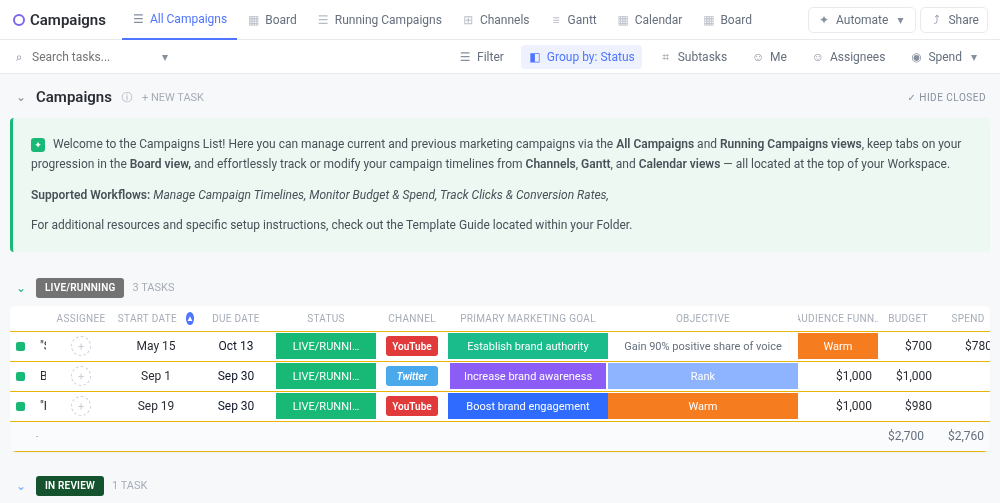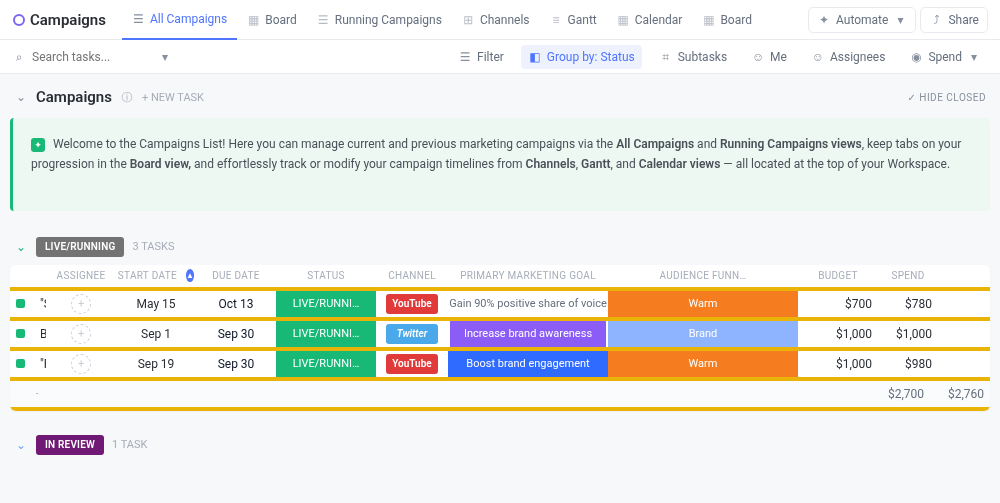--- a/index.html
+++ b/index.html
@@ -23,21 +23,21 @@
 .pagehead .pt{font-size:15px;font-weight:600}
 .muted{color:#a6adb8;font-size:11px}
 .hideclosed{margin-left:auto;color:#87909e;font-size:10px;letter-spacing:.5px}
 .banner{background:#edf8f3;border-left:3px solid #18b877;border-radius:4px;padding:16px 18px;margin:6px 0 18px;color:#495058;font-size:12px;line-height:1.7}
 .banner b{font-weight:600}
 .banner em{font-style:italic}
 .banner .sp{height:10px}
 .grouphead{display:flex;align-items:center;gap:8px;padding:8px 4px}
 .pill{display:inline-flex;align-items:center;height:20px;padding:0 9px;border-radius:3px;font-size:10px;font-weight:600;color:#fff;letter-spacing:.2px}
 .table{width:100%;background:#fff;border-radius:6px;overflow:hidden;box-shadow:0 1px 2px rgba(0,0,0,.04)}
-.row{display:grid;grid-template-columns:24px 1fr 70px 80px 80px 100px 72px 160px 190px 80px 60px 60px;align-items:center;height:30px;border-bottom:4px solid #eab308;font-size:12px}
+.row{display:grid;grid-template-columns:24px 1fr 70px 80px 80px 100px 72px 160px 190px 80px 60px 60px;align-items:center;height:30px;border-bottom:1px solid #eab308;font-size:12px}
 .row.head{height:26px;color:#a6adb8;font-size:10px;text-transform:uppercase;letter-spacing:.3px;background:#fff}
 .row.head .c{justify-content:center}
 .row.sum{background:#fafbfc;color:#656f7d}
 .c{padding:0 6px;display:flex;align-items:center;gap:6px;overflow:hidden;white-space:nowrap;text-overflow:ellipsis}
 .c.center{justify-content:center}
 .c.right{justify-content:flex-end}
 .sq{width:9px;height:9px;border-radius:2px;flex-shrink:0}
 .av{width:20px;height:20px;border-radius:50%;border:1px dashed #c8ccd4;display:flex;align-items:center;justify-content:center;color:#c8ccd4;font-size:11px}
 .red{color:#0f172a}
 .badge{display:inline-flex;align-items:center;justify-content:center;height:20px;padding:0 6px;border-radius:3px;font-size:10px;font-weight:600;color:#fff;min-width:52px;text-align:center}
@@ -137,59 +137,65 @@
     <span class="ic" style="color:#87909e">⌄</span>
     <span class="pt">Campaigns</span>
     <span class="ic muted">ⓘ</span>
     <span class="muted">+ NEW TASK</span>
     <span class="hideclosed">✓ <span>HIDE CLOSED</span></span>
   </div>
 
   <div class="banner">
     <div><span style="display:inline-block;width:14px;height:14px;background:#18b877;border-radius:3px;margin-right:8px;color:#fff;font-size:9px;text-align:center;line-height:14px">✦</span><span>Welcome to the Campaigns List! Here you can manage current and previous marketing campaigns via the </span><b>All Campaigns</b><span> and </span><b>Running Campaigns views</b><span>, keep tabs on your progression in the </span><b>Board view,</b><span> and effortlessly track or modify your campaign timelines from </span><b>Channels</b><span>, </span><b>Gantt</b><span>, and </span><b>Calendar views</b><span> — all located at the top of your Workspace.</span></div>
     <div class="sp"></div>
+    <div><b>Supported Workflows: </b><em>Manage Campaign Timelines, Monitor Budget &amp; Spend, Track Clicks &amp; Conversion Rates,</em></div>
     <div class="sp"></div>
+    <div>For additional resources and specific setup instructions, check out the Template Guide located within your Folder.</div>
   </div>
 
   <div id="groups">
       <div class="grouphead">
         <span class="ic" style="color:#18b877">⌄</span>
         <span class="pill" style="background:#737373">LIVE/RUNNING</span>
         <span class="muted">3 TASKS</span>
       </div>
       <div class="table">
         <div class="row head">
           <div class="c"></div>
           <div class="c"></div>
           <div class="c center">ASSIGNEE</div>
           <div class="c center">START DATE<span class="hdrsort">▲</span></div>
           <div class="c center">DUE DATE</div>
           <div class="c center">STATUS</div>
           <div class="c center">CHANNEL</div>
           <div class="c center">PRIMARY MARKETING GOAL</div>
+          <div class="c center">OBJECTIVE</div>
           <div class="c center">AUDIENCE FUNN…</div>
           <div class="c center">BUDGET</div>
           <div class="c center">SPEND</div>
         </div>
         <div class="row">
           <div class="c">
             <span class="sq" style="background:#18b877"></span>
           </div>
           <div class="c">"Simple and Powerful" campaign</div>
           <div class="c center">
             <span class="av">+</span>
           </div>
           <div class="c center">May 15</div>
           <div class="c center red">Oct 13</div>
           <div class="c" style="padding:0">
             <span class="tag" style="background:#18b877">LIVE/RUNNI…</span>
           </div>
           <div class="c center">
             <span class="badge" style="background:#e03a3a;">YouTube</span>
           </div>
+          <div class="c" style="padding:0">
+            <span class="tag" style="background:#1abc8c">Establish brand authority</span>
+          </div>
           <div class="c center" style="font-size:11px;color:#656f7d">Gain 90% positive share of voice</div>
           <div class="c" style="padding:0">
             <span class="tag" style="background:#f57c1f">Warm</span>
           </div>
           <div class="c right">$700</div>
           <div class="c right">$780</div>
         </div>
         <div class="row">
           <div class="c">
             <span class="sq" style="background:#18b877"></span>
@@ -203,21 +209,21 @@
           <div class="c" style="padding:0">
             <span class="tag" style="background:#18b877">LIVE/RUNNI…</span>
           </div>
           <div class="c center">
             <span class="badge" style="background:#4aa9ea;font-style:italic;">Twitter</span>
           </div>
           <div class="c" style="padding:2px">
             <span class="tag" style="background:#8b5cf6">Increase brand awareness</span>
           </div>
           <div class="c" style="padding:0">
-            <span class="tag" style="background:#8fb4ff">Brand</span>
+            <span class="tag" style="background:#8fb4ff">Rank</span>
           </div>
           <div class="c right">$1,000</div>
           <div class="c right">$1,000</div>
         </div>
         <div class="row">
           <div class="c">
             <span class="sq" style="background:#18b877"></span>
           </div>
           <div class="c">"Find joy" campaign  </div>
           <div class="c center">
@@ -252,17 +258,17 @@
           <div></div>
           <div></div>
           <div></div>
           <div class="c right">$2,700</div>
           <div class="c right">$2,760</div>
         </div>
       </div>
       <div style="height: 16px;"></div>
       <div class="grouphead">
         <span class="ic" style="color:#6fa8ff">⌄</span>
-        <span class="pill" style="background:#701a75">IN REVIEW</span>
+        <span class="pill" style="background:#14532d">IN REVIEW</span>
         <span class="muted">1 TASK</span>
       </div>
     </div>
 </div>
 
 </body></html>

